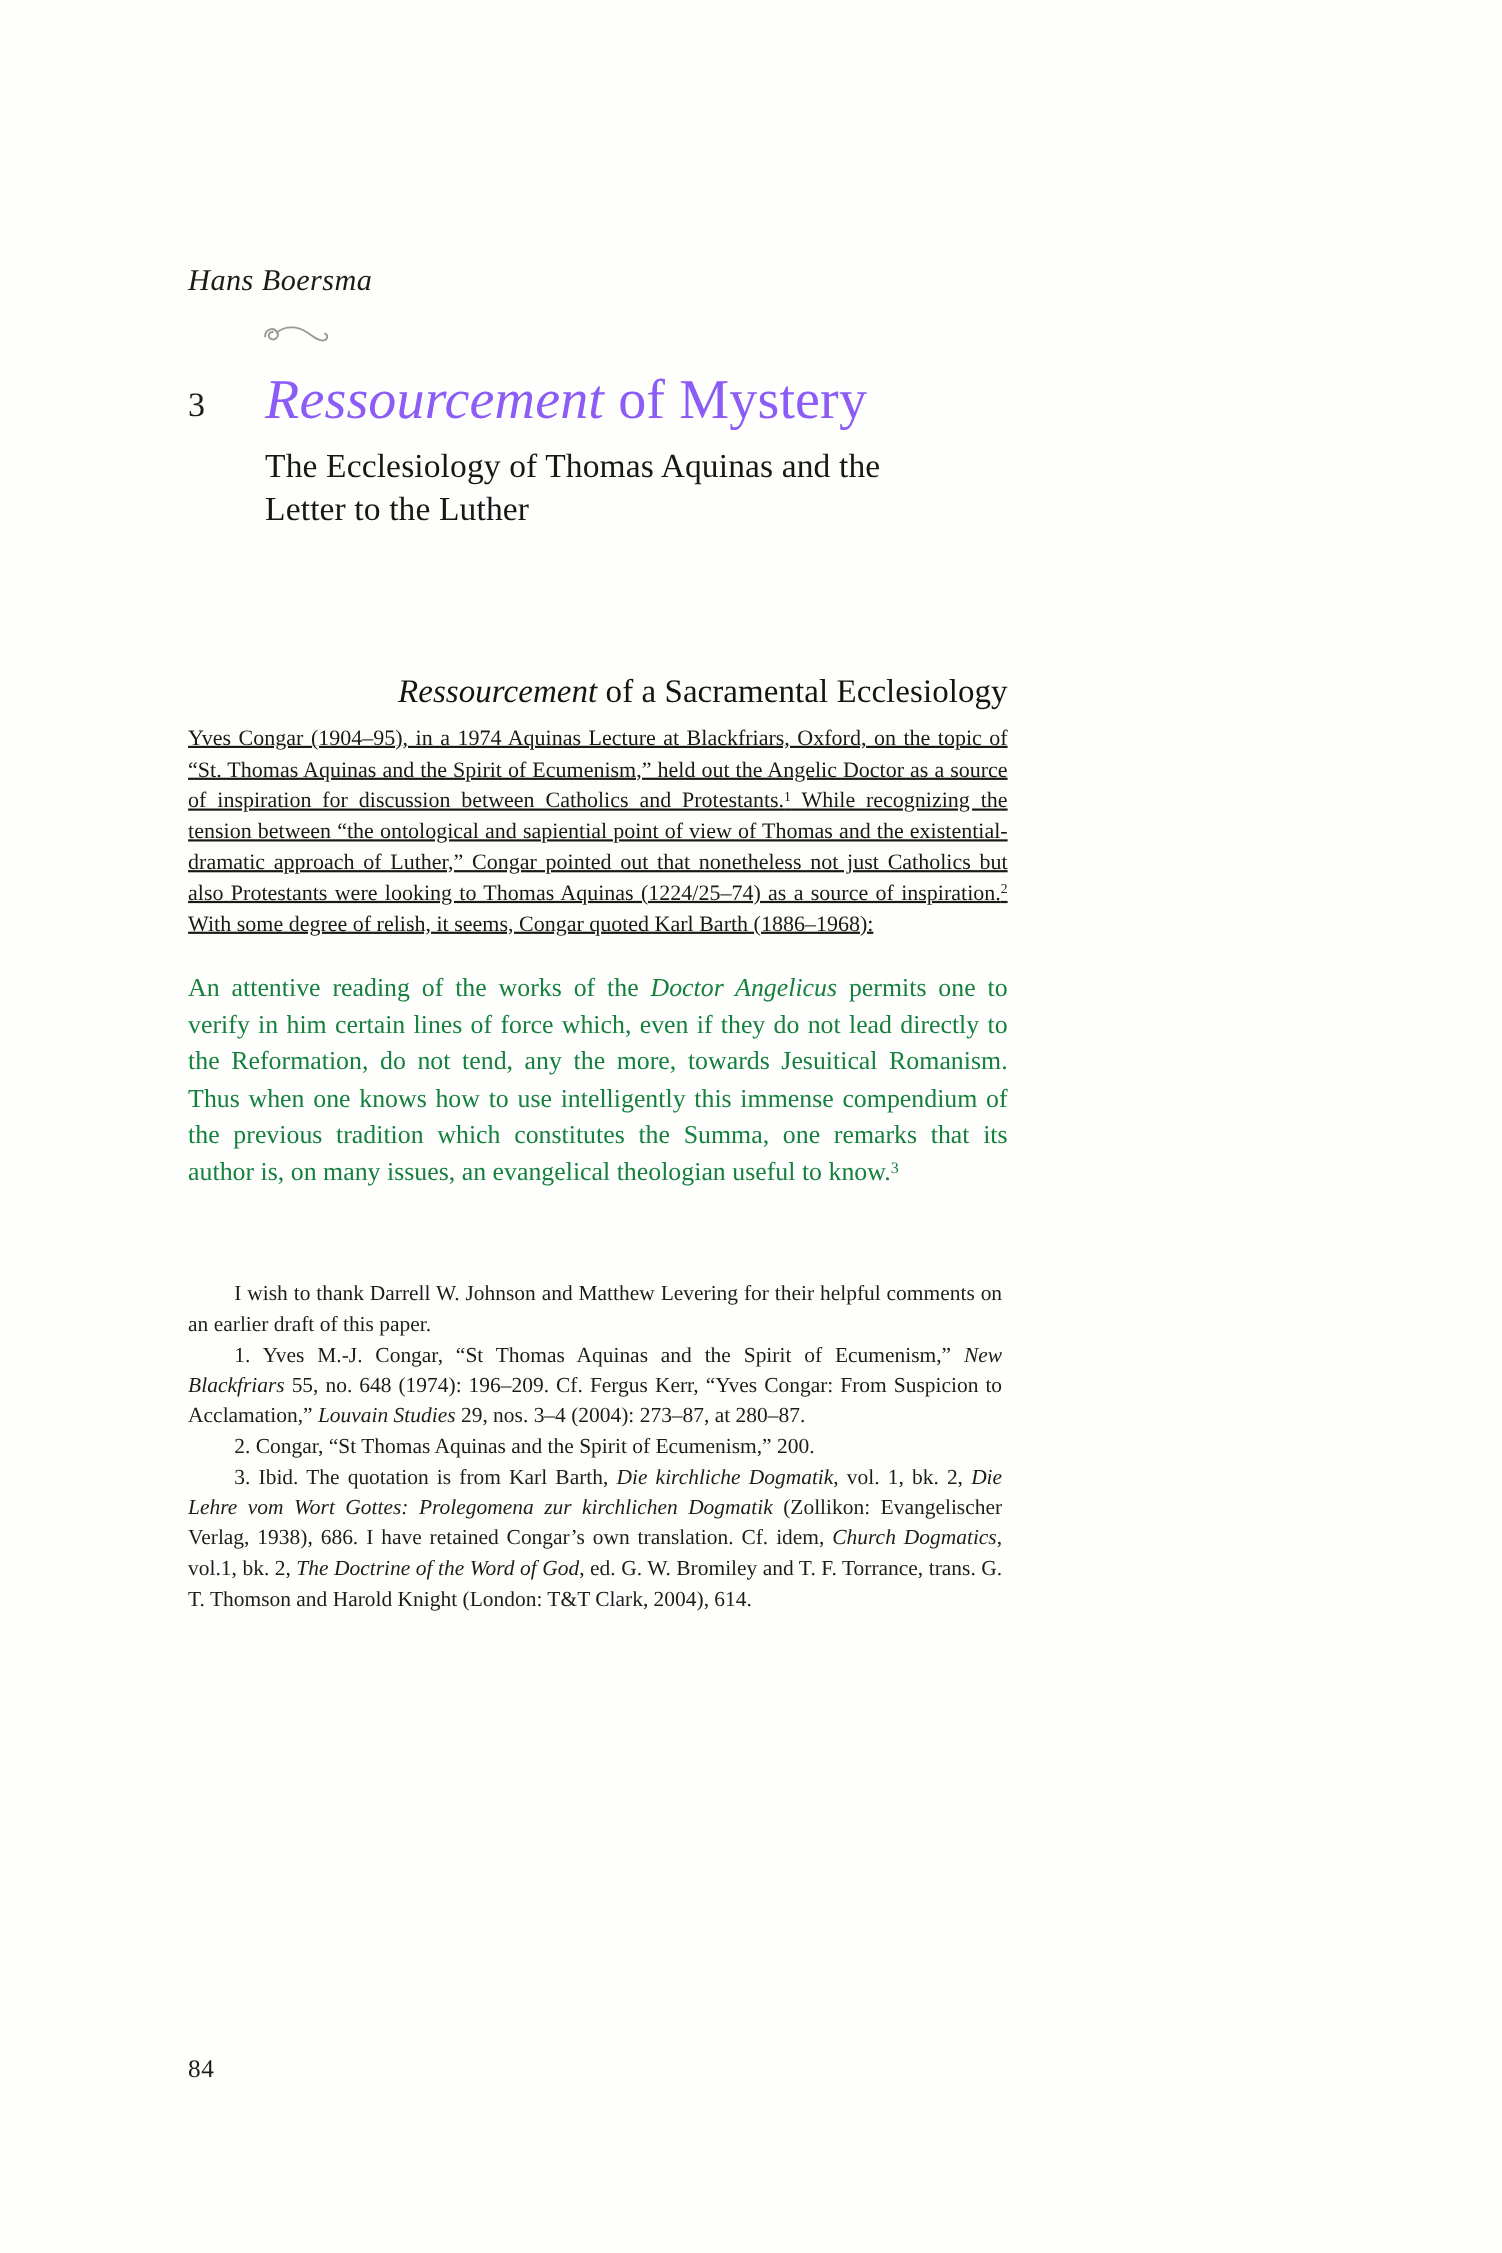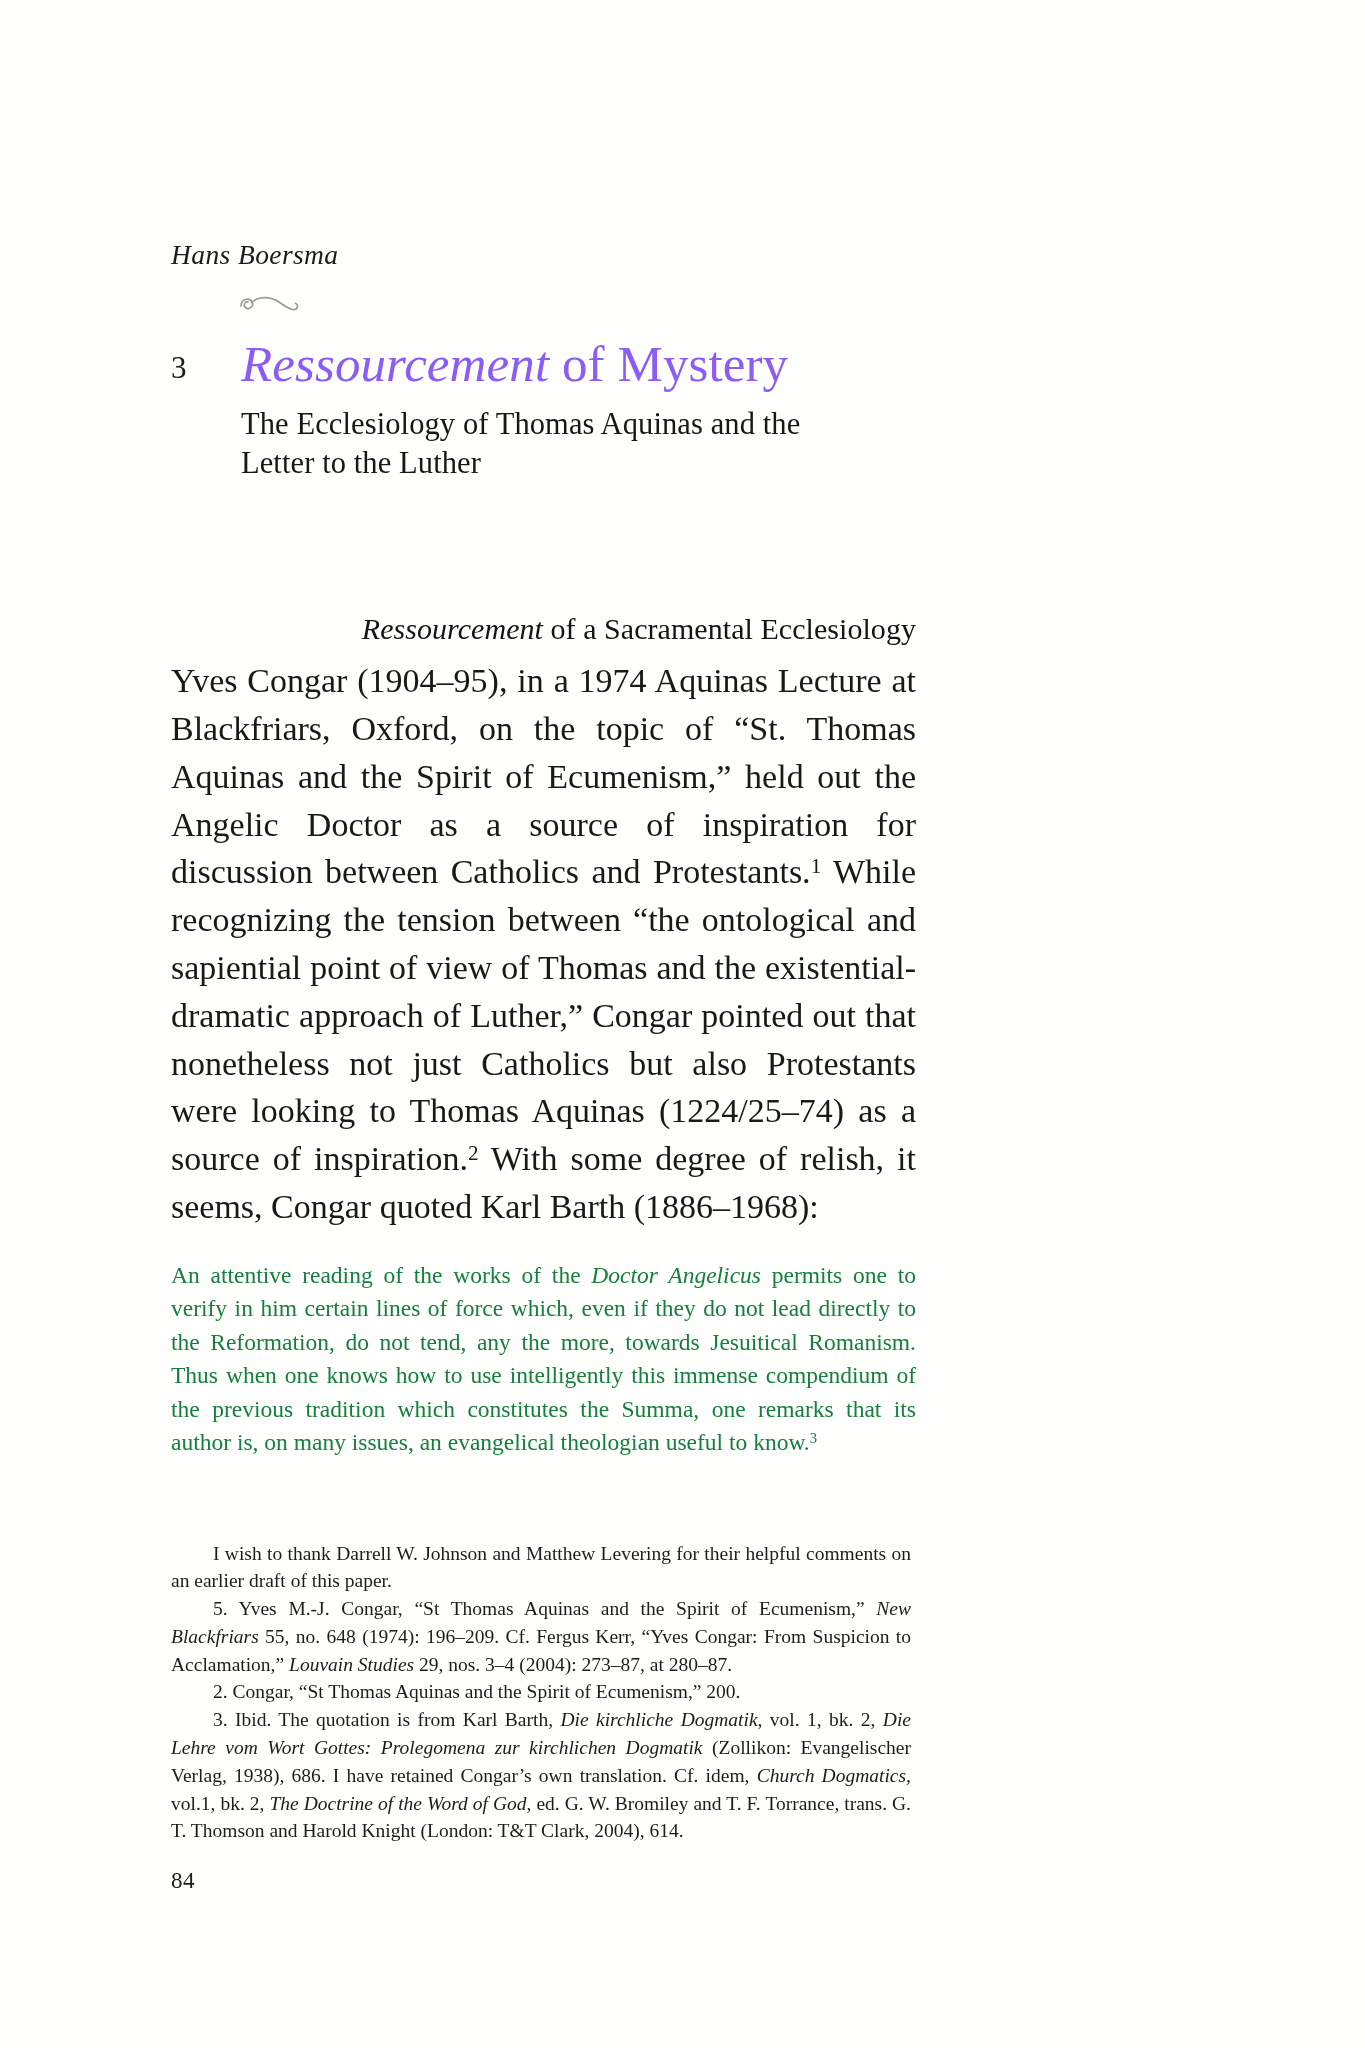--- a/index.html
+++ b/index.html
@@ -93,27 +93,28 @@
     line-height: 1.2;
     margin: 128px 0 10px 0;
     color: #141412;
     letter-spacing: 0.05px;
     text-align: right;
   }
   .section-heading .ital { font-style: italic; }
 
   
   .body-para {
-    font-size: 34px;
+    font-size: 20px;
     line-height: 1.405;
     text-align: justify;
     text-justify: inter-word;
     margin: 0;
     color: #191917;
     hyphens: manual;
+    text-decoration: underline;
   }
   .body-para sup {
     font-size: 0.62em;
     vertical-align: 0.48em;
     line-height: 0;
   }
 
   
   .blockquote {
     font-size: 23.5px;
@@ -176,21 +177,21 @@
     </div>
 
     <h3 class="section-heading"><span class="ital">Ressourcement</span><span> of a Sacramental Ecclesiology</span></h3>
 
     <p class="body-para"><span>Yves Congar (1904–95), in a 1974 Aquinas Lecture at Blackfriars, Oxford, on the topic of “St. Thomas Aquinas and the Spirit of Ecumenism,” held out the Angelic Doctor as a source of inspiration for discussion between Catholics and Protestants.</span><sup>1</sup><span> While recognizing the tension between “the ontological and sapiential point of view of Thomas and the existential-dramatic approach of Luther,” Congar pointed out that nonetheless not just Catholics but also Protestants were looking to Thomas Aquinas (1224/25–74) as a source of inspiration.</span><sup>2</sup><span> With some degree of relish, it seems, Congar quoted Karl Barth (1886–1968):</span></p>
 
     <blockquote class="blockquote"><span>An attentive reading of the works of the </span><span class="ital">Doctor Angelicus</span><span> permits one to verify in him certain lines of force which, even if they do not lead directly to the Reformation, do not tend, any the more, towards Jesuitical Romanism. Thus when one knows how to use intelligently this immense compendium of the previous tradition which constitutes the Summa, one remarks that its author is, on many issues, an evangelical theologian useful to know.</span><sup>3</sup></blockquote>
 
     <div class="footnotes">
         <p class="footnote"><span>I wish to thank Darrell W. Johnson and Matthew Levering for their helpful comments on an earlier draft of this paper.</span></p>
-        <p class="footnote"><span>5. Yves M.-J. Congar, “St Thomas Aquinas and the Spirit of Ecumenism,” </span><span class="ital">New Blackfriars</span><span> 55, no. 648 (1974): 196–209. Cf. Fergus Kerr, “Yves Congar: From Suspicion to Acclamation,” </span><span class="ital">Louvain Studies</span><span> 29, nos. 3–4 (2004): 273–87, at 280–87.</span></p>
+        <p class="footnote"><span>1. Yves M.-J. Congar, “St Thomas Aquinas and the Spirit of Ecumenism,” </span><span class="ital">New Blackfriars</span><span> 55, no. 648 (1974): 196–209. Cf. Fergus Kerr, “Yves Congar: From Suspicion to Acclamation,” </span><span class="ital">Louvain Studies</span><span> 29, nos. 3–4 (2004): 273–87, at 280–87.</span></p>
         <p class="footnote"><span>2. Congar, “St Thomas Aquinas and the Spirit of Ecumenism,” 200.</span></p>
         <p class="footnote"><span>3. Ibid. The quotation is from Karl Barth, </span><span class="ital">Die kirchliche Dogmatik</span><span>, vol. 1, bk. 2, </span><span class="ital">Die Lehre vom Wort Gottes: Prolegomena zur kirchlichen Dogmatik</span><span> (Zollikon: Evangelischer Verlag, 1938), 686. I have retained Congar’s own translation. Cf. idem, </span><span class="ital">Church Dogmatics</span><span>, vol.1, bk. 2, </span><span class="ital">The Doctrine of the Word of God</span><span>, ed. G. W. Bromiley and T. F. Torrance, trans. G. T. Thomson and Harold Knight (London: T&amp;T Clark, 2004), 614.</span></p>
       </div>
 
   </div>
 
   <div class="folio">84</div>
 </div>
 
 </body></html>

